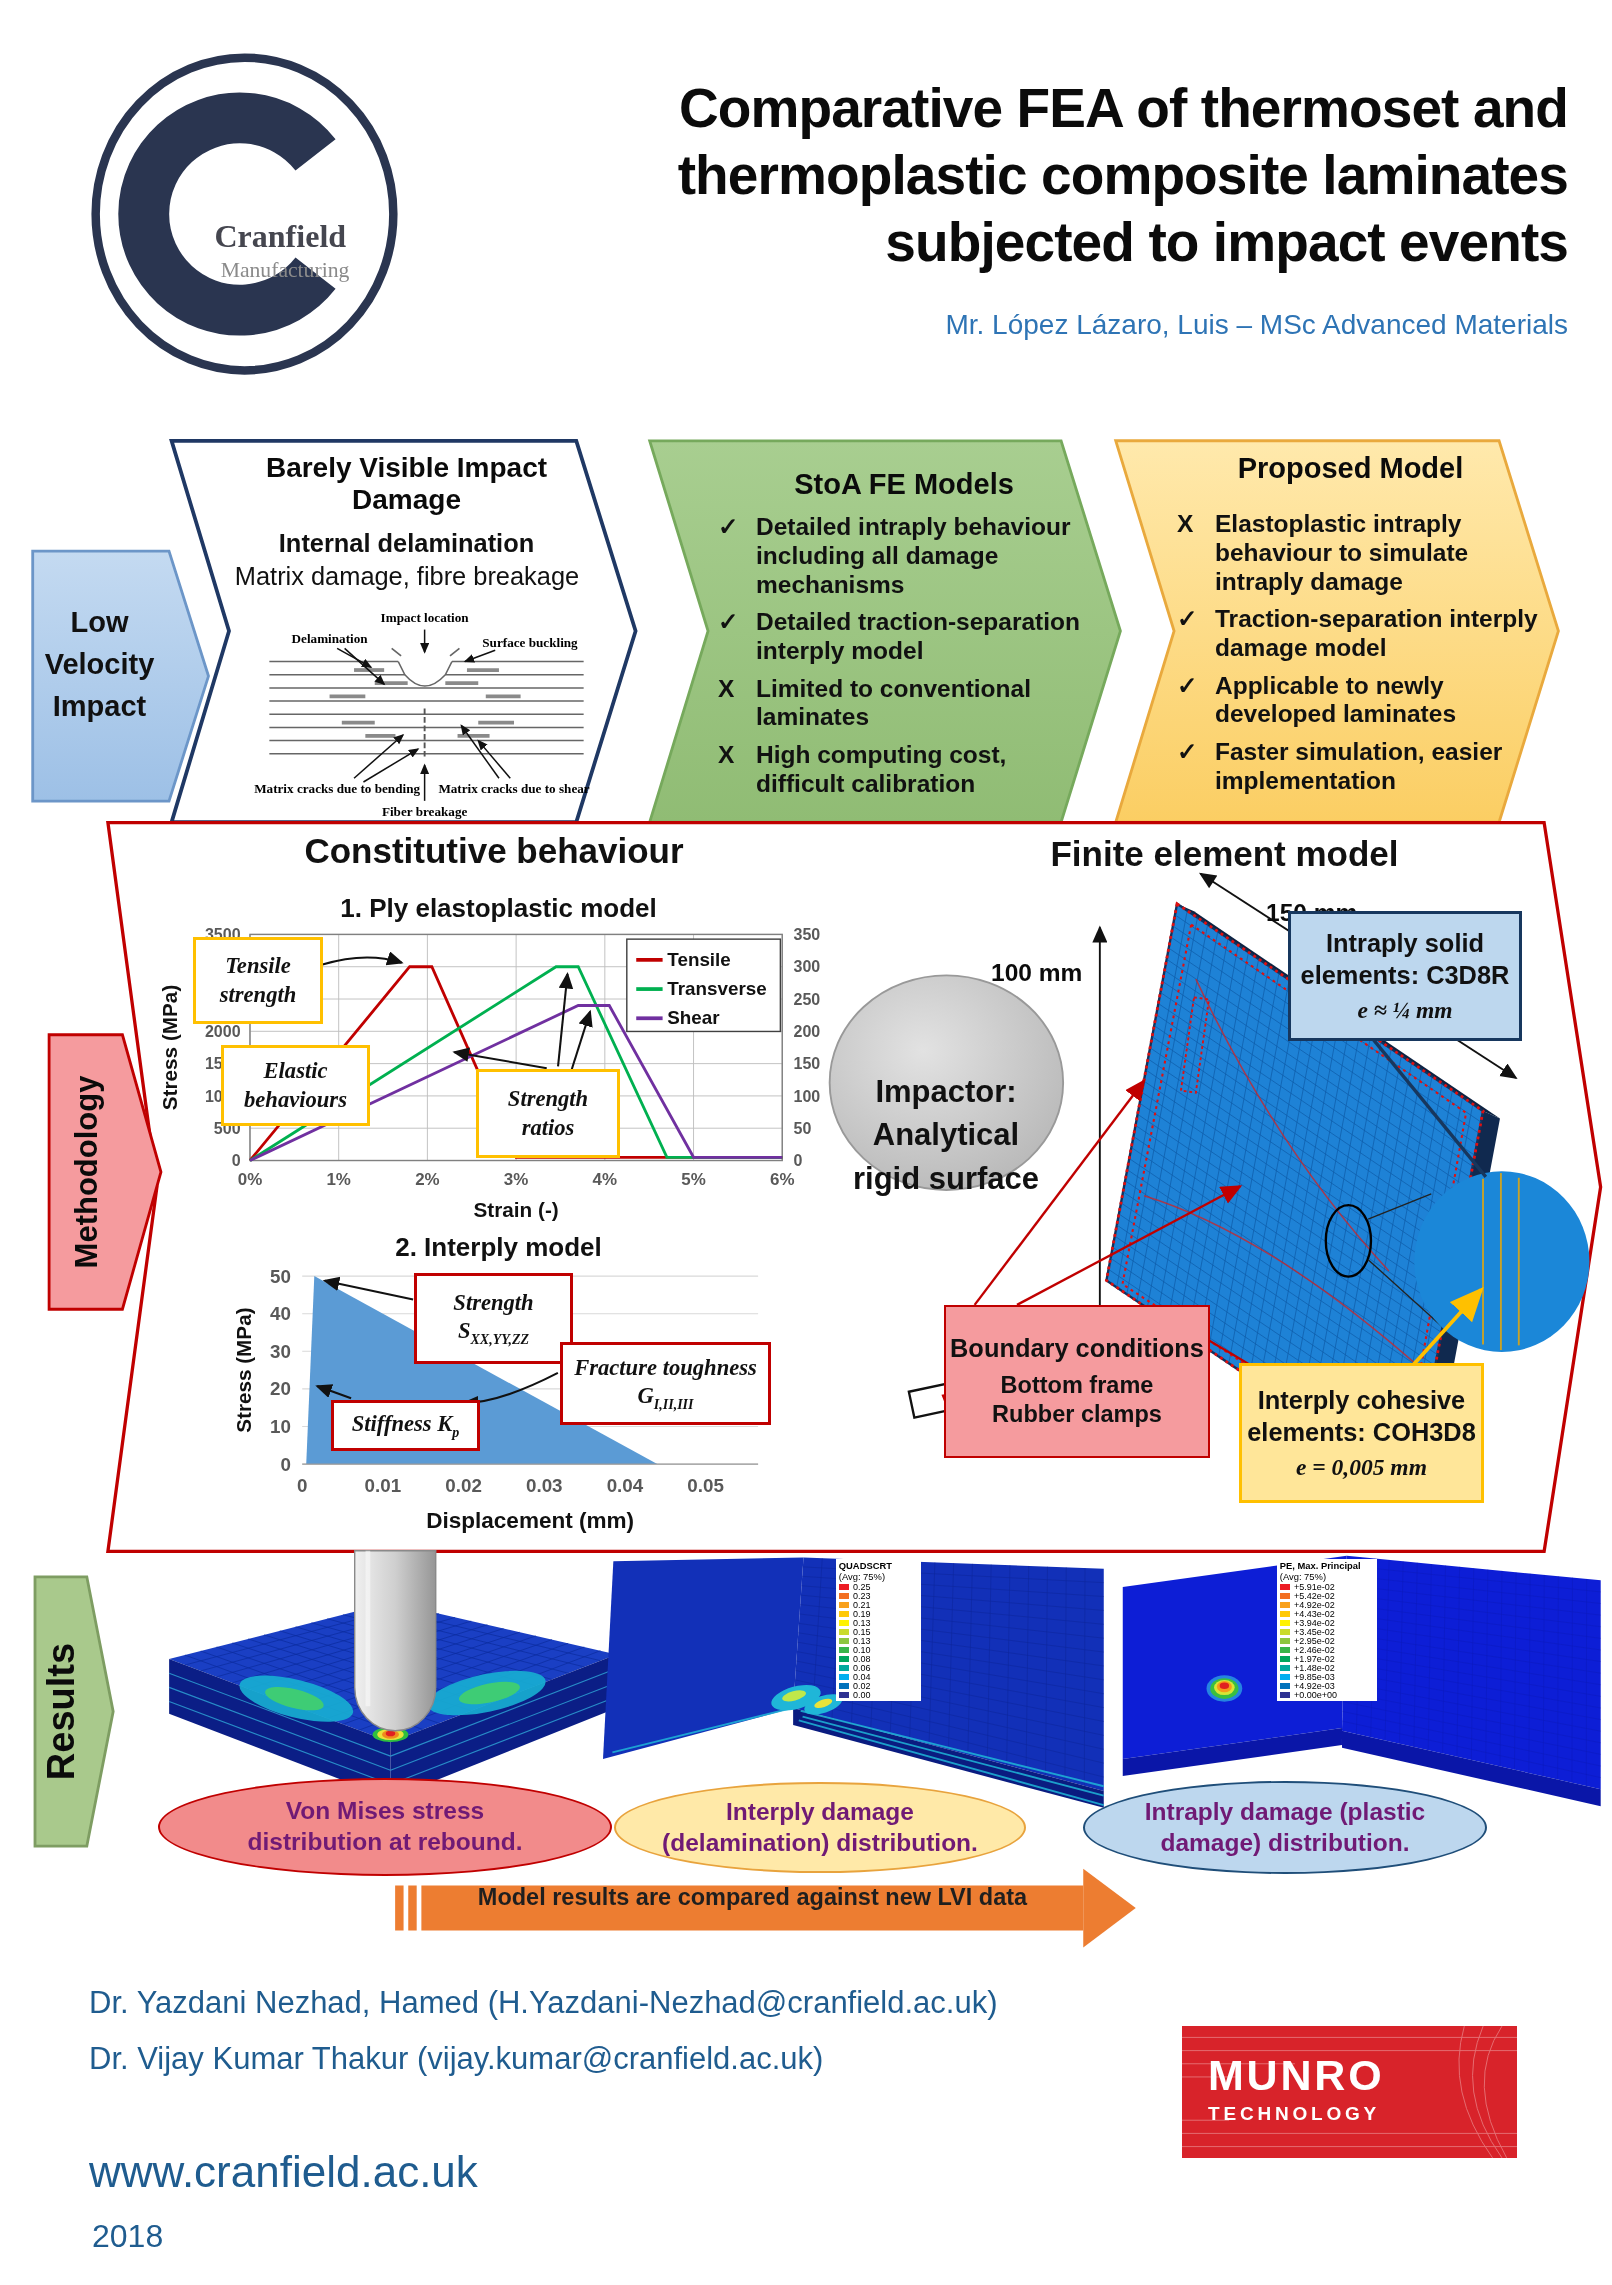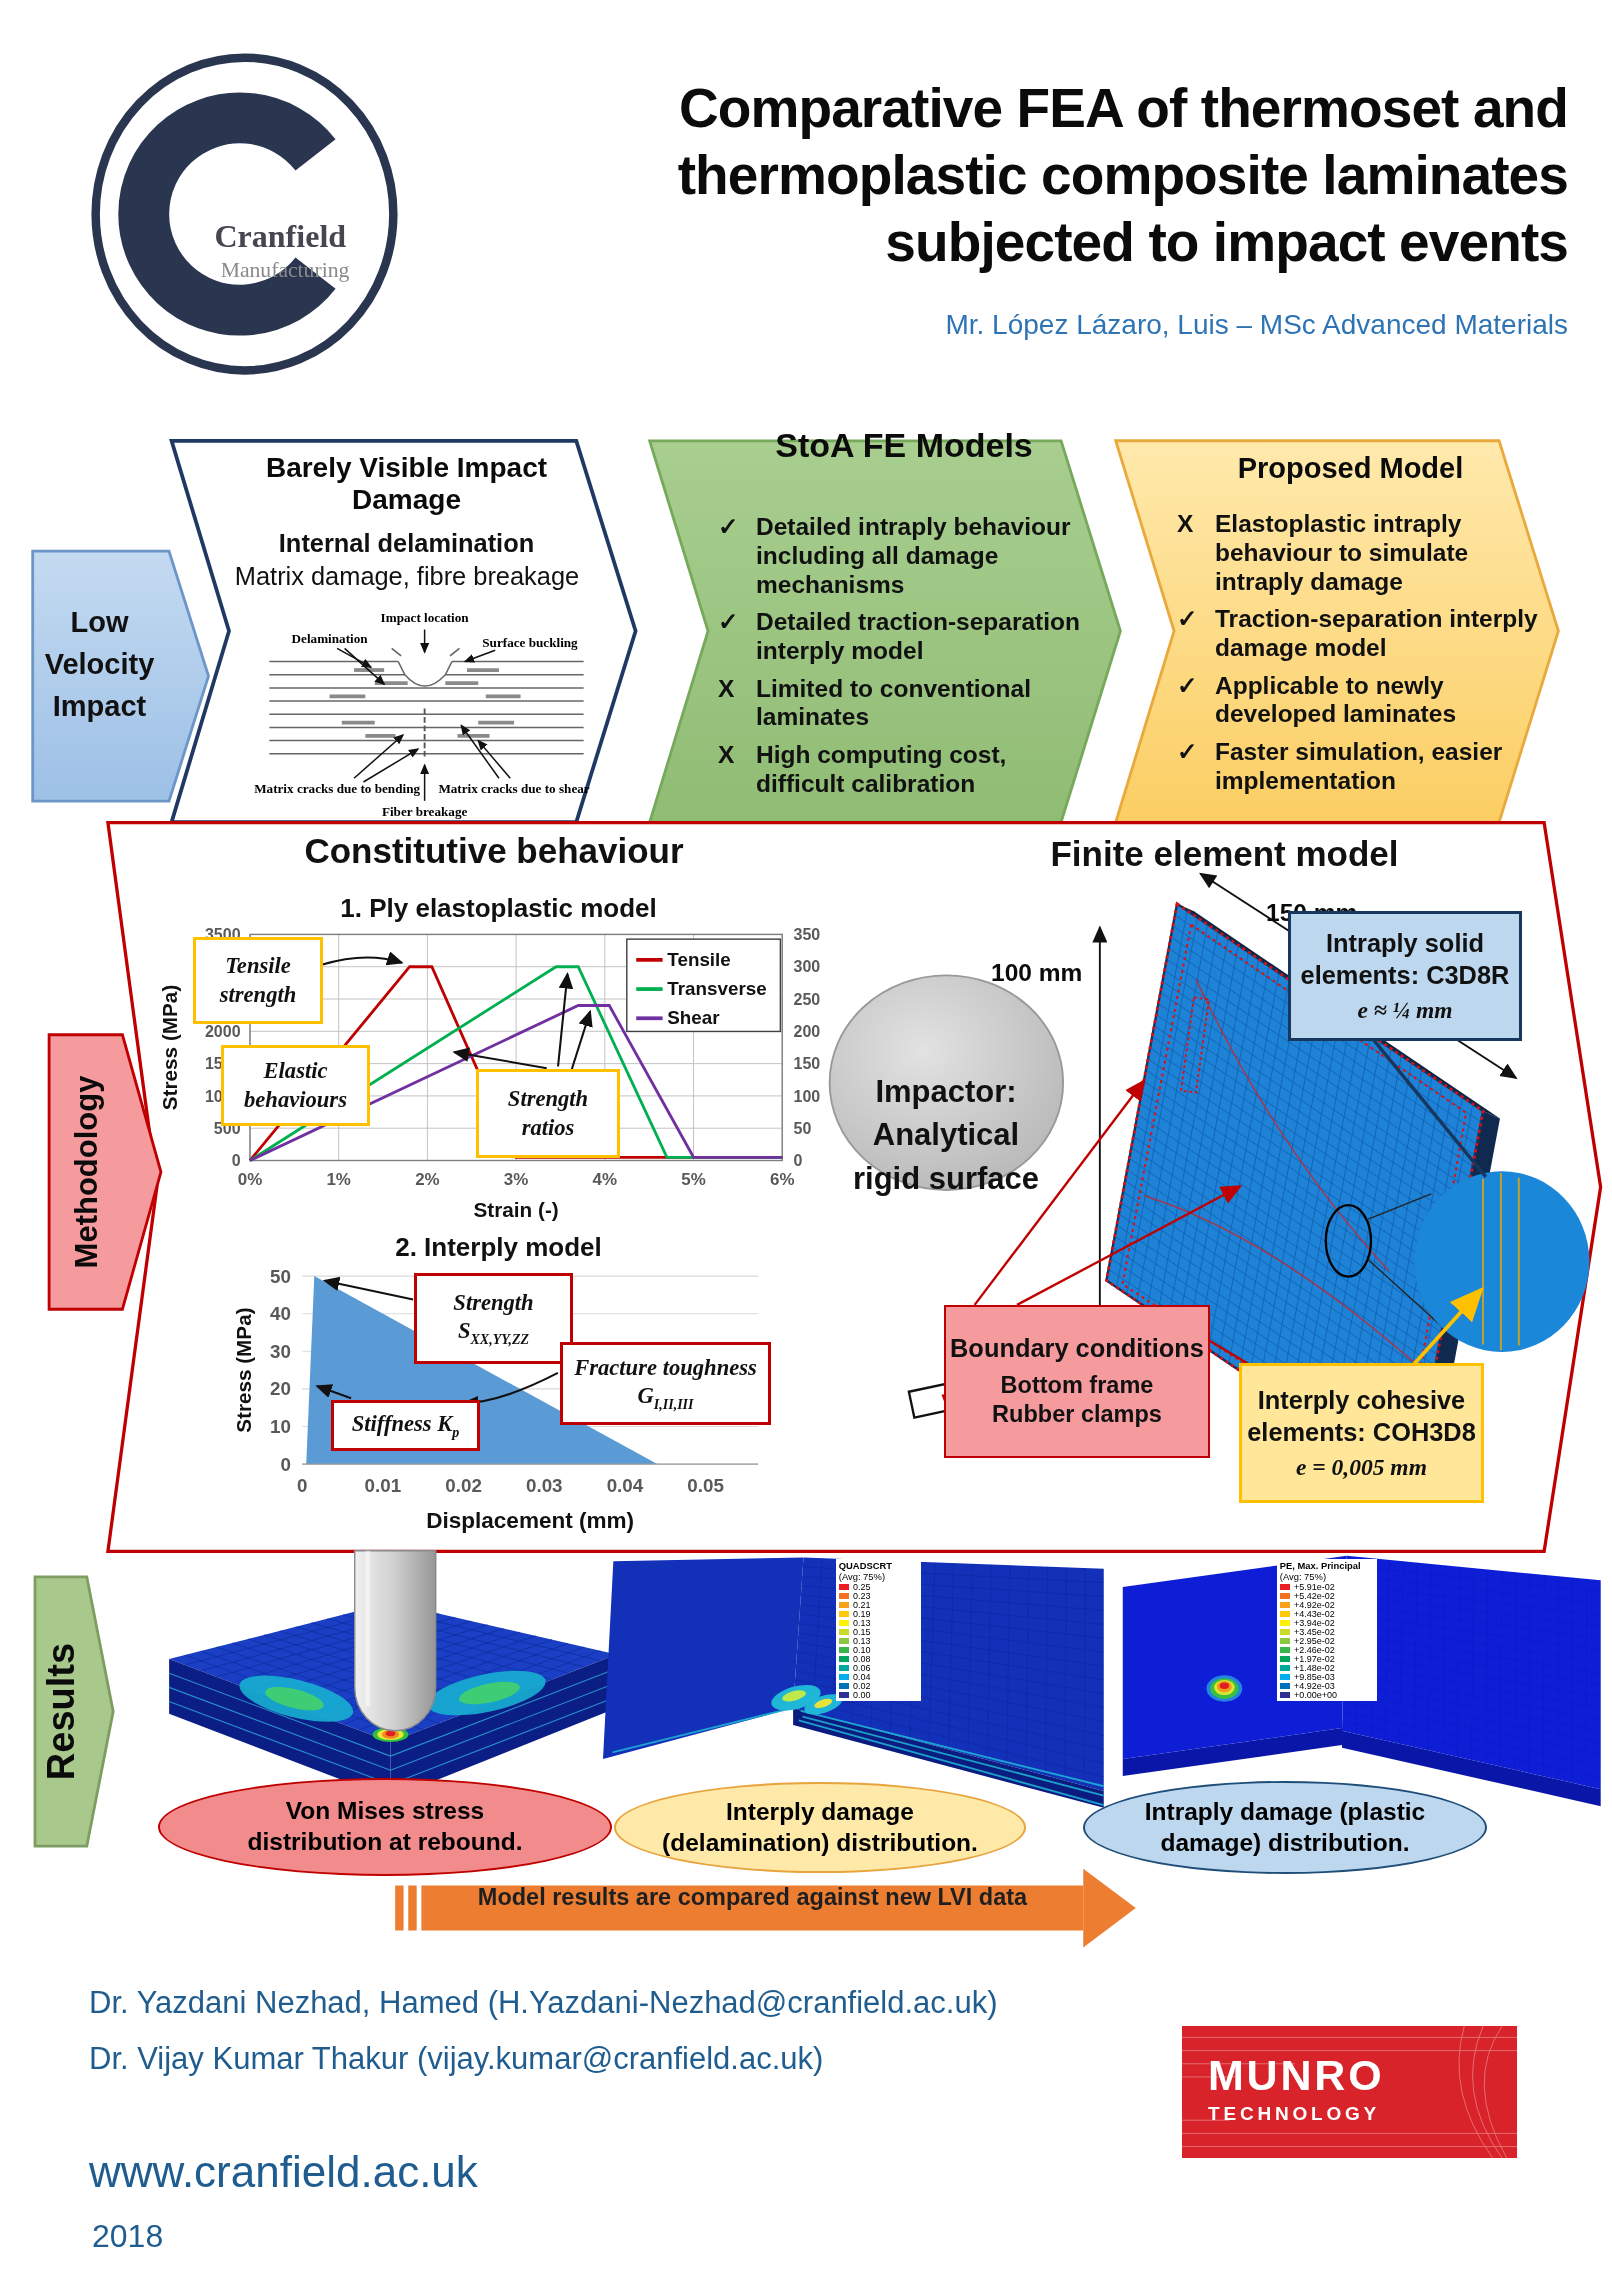--- a/index.html
+++ b/index.html
@@ -24,21 +24,21 @@
         font-size:22.6px;line-height:1.25;text-align:center;}
   .note.red{border-color:#C00000;}
   sub{font-size:0.62em;}
   
   .fembox{display:flex;flex-direction:column;justify-content:center;align-items:center;text-align:center;}
   .fembox .l{font-weight:bold;font-size:25.4px;line-height:1.25;}
   .fembox .f{font-family:"Liberation Serif",serif;font-style:italic;font-weight:bold;font-size:23.5px;margin-top:4.7px;}
   .dim{font-weight:bold;font-size:24.5px;color:#0b0b0b;}
   
   .cap{border-radius:50%;display:flex;flex-direction:column;justify-content:center;align-items:center;
-       font-weight:bold;font-size:24.5px;line-height:1.25;text-align:left;color:#000000;}
+       font-weight:bold;font-size:24.5px;line-height:1.25;text-align:left;color:#701a75;}
   .legend{background:#fff;padding:1.9px 2.8px;color:#000;}
   .legend .lt{font-weight:bold;font-size:9.4px;line-height:1.15;}
   .legend .ls{font-size:9.4px;line-height:1.15;}
   .legrow{display:flex;align-items:center;height:9px;}
   .legrow .sw{width:10.4px;height:6.6px;margin-right:3.8px;flex:0 0 10.4px;}
   .legrow .lv{font-size:9px;}
   .vbanner{display:flex;align-items:center;justify-content:center;}
   .vbanner span{transform:rotate(-90deg);white-space:nowrap;font-weight:bold;color:#0b0b0b;}
   .footer-blue{color:#1F5C8F;}
 </style>
@@ -139,21 +139,21 @@
 
   <svg class="abs" style="left:645px;top:436px;" width="482" height="391" viewBox="0 0 512 415">
     <defs>
         <linearGradient id="stoaG" x1="0" y1="0" x2="0" y2="1">
       <stop offset="0" stop-color="#A8CE90"></stop>
           <stop offset="1" stop-color="#90BC74"></stop>
         </linearGradient>
       </defs>
     <polygon points="5,5 442,5 505,207 442,410 5,410 67,207" fill="url(#stoaG)" stroke="#76A95C" stroke-width="3"></polygon>
   </svg>
-  <div class="abs chev-title" style="left:730px;top:426px;width:348px;font-size:34px;">StoA FE Models</div>
+  <div class="abs chev-title" style="left:730px;top:468px;width:348px;font-size:29px;">StoA FE Models</div>
   <div class="abs chk-list" style="left:718px;top:513px;width:377px;">
     <div class="chk-item">
         <span class="chk-mark">✓</span>
         <span class="chk-text">Detailed intraply behaviour including all damage mechanisms</span>
       </div>
     <div class="chk-item">
         <span class="chk-mark">✓</span>
         <span class="chk-text">Detailed traction-separation interply model</span>
       </div>
     <div class="chk-item">

